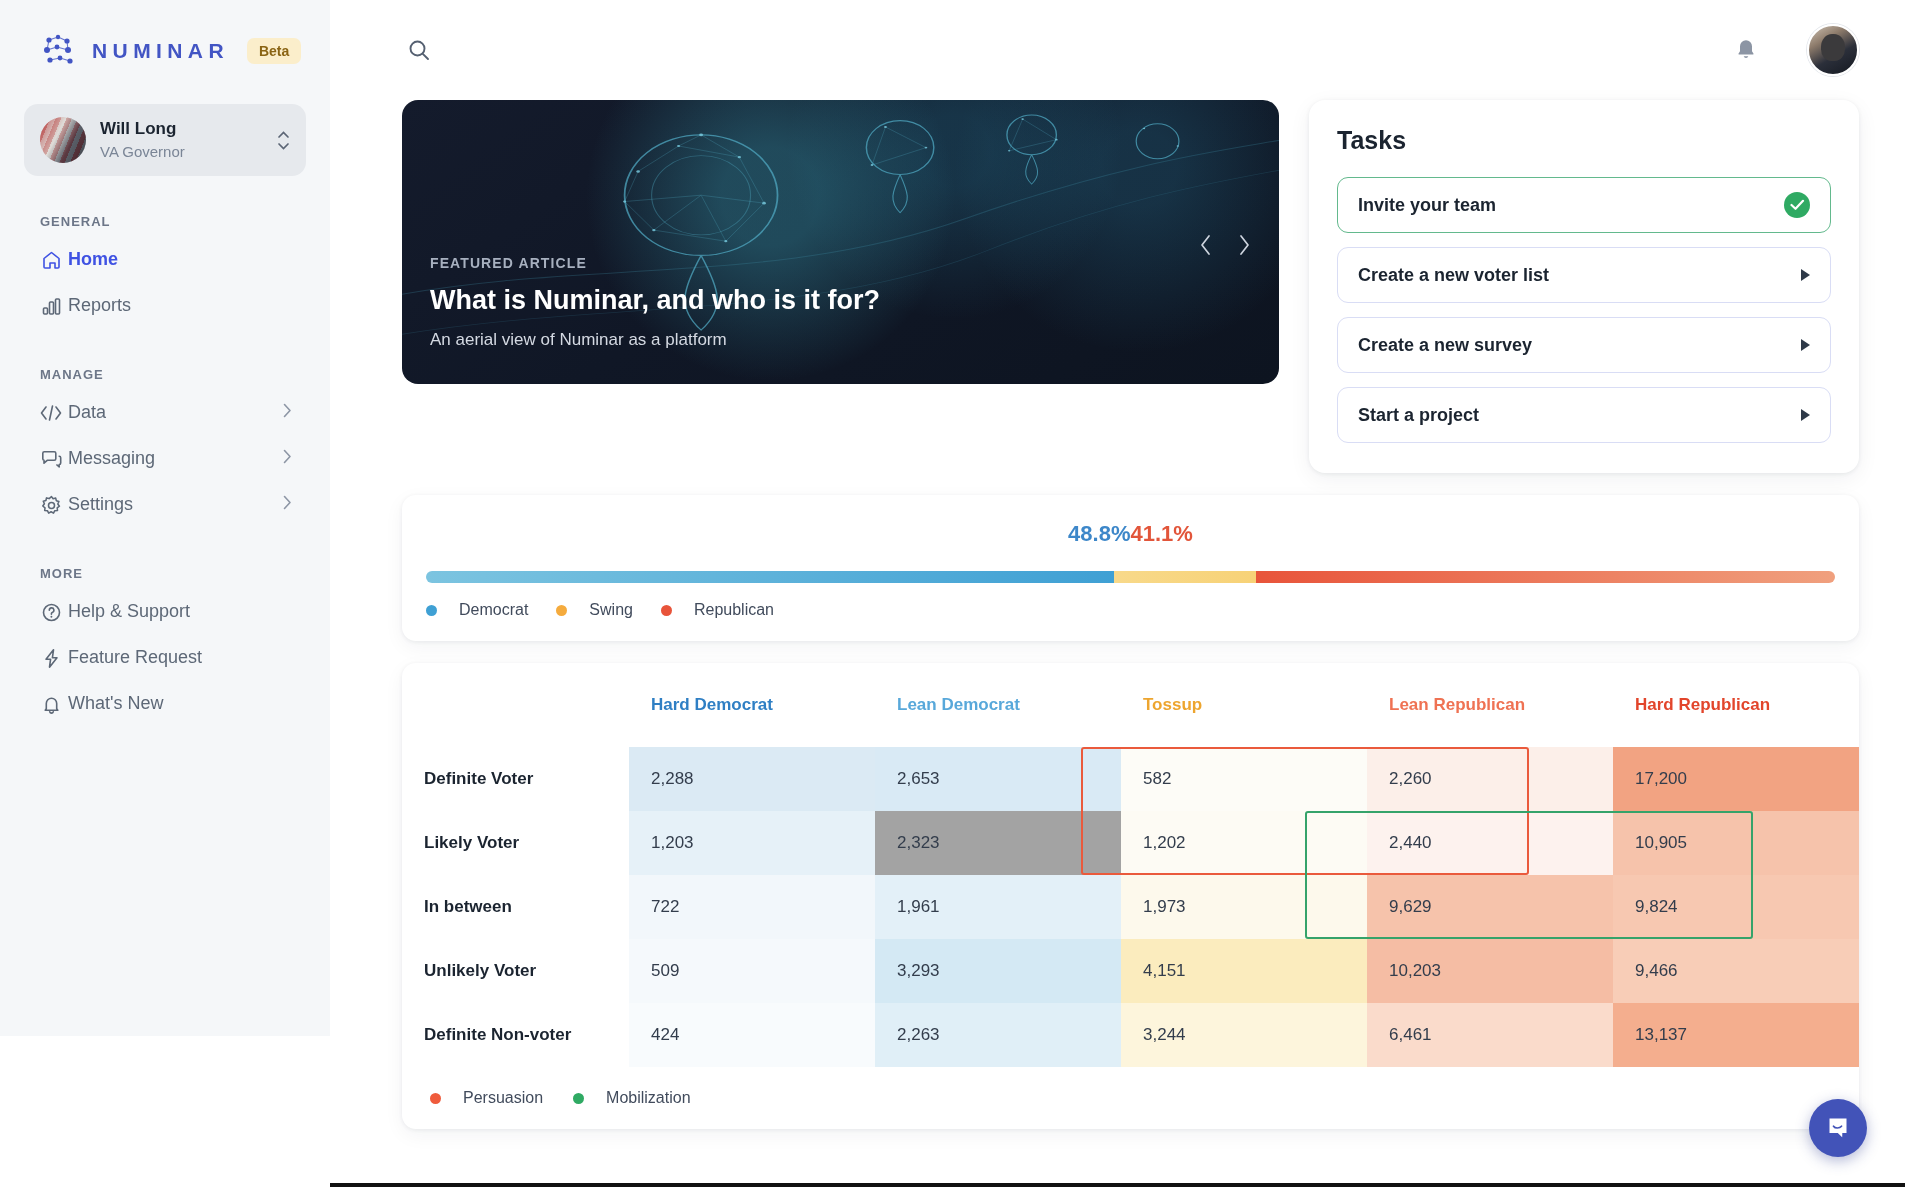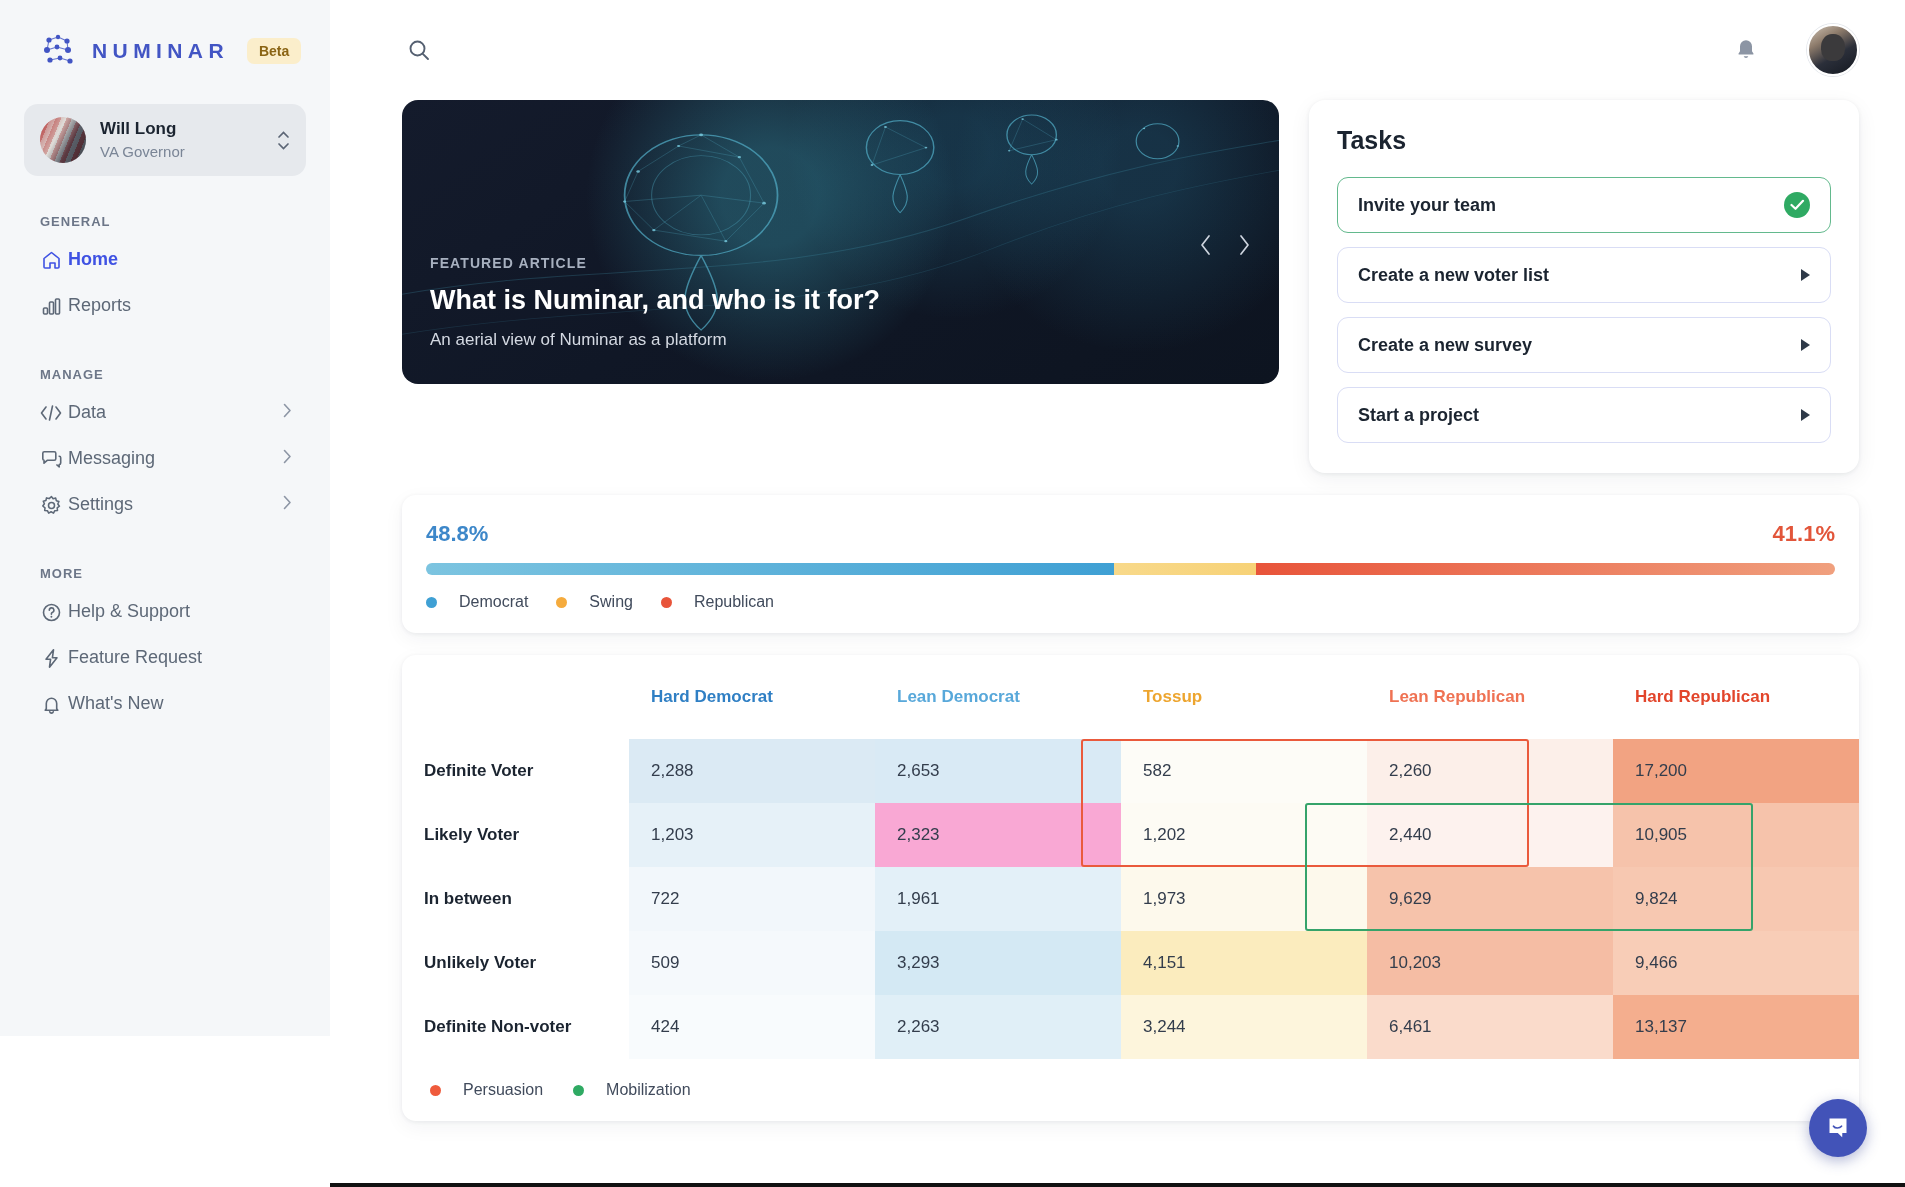--- a/index.html
+++ b/index.html
@@ -114,21 +114,21 @@
   .task-label { flex:1; font-size: 18px; font-weight: 700; color:#1b2430; }
   .check-circle { width: 26px; height: 26px; border-radius: 50%; background:#2faa63; display:flex; align-items:center; justify-content:center; }
   .play-tri { width:0;height:0;border-left:9px solid #2e3948;border-top:6px solid transparent;border-bottom:6px solid transparent; }
 
   
   .pct-card {
     margin-top: 22px; background:#fff; border-radius: 14px;
     box-shadow: 0 1px 4px rgba(23,33,51,.07), 0 6px 20px rgba(23,33,51,.05);
     padding: 26px 24px 22px;
   }
-  .pct-head { display:flex; justify-content:space-between; align-items:center; margin-bottom: 16px; }
+  .pct-head { display:flex; justify-content:center; align-items:center; margin-bottom: 24px; }
   .pct-left { font-size: 22px; font-weight: 700; color:#3d87c9; }
   .pct-right { font-size: 22px; font-weight: 700; color:#e2553a; }
   .pct-bar { height: 12px; border-radius: 7px; overflow:hidden; display:flex; }
   .seg-dem { background: linear-gradient(90deg,#7cc4e0 0%, #3fa0d4 100%); }
   .seg-swing { background: linear-gradient(90deg,#f8d98a 0%, #f7d277 100%); }
   .seg-rep { background: linear-gradient(90deg,#e8543a 0%, #f0a07e 100%); }
   .pct-legend { display:flex; gap: 28px; margin-top: 18px; }
   .lg { display:flex; align-items:center; gap:22px; font-size: 16px; color:#414b5c; }
   .dot { width: 11px; height: 11px; border-radius:50%; }
 
@@ -454,21 +454,21 @@
               <td class="rowhead">Definite Voter</td>
               <td class="val" style="background:#dbeaf4">2,288</td>
               <td class="val" style="background:#d9eaf5">2,653</td>
               <td class="val" style="background:#fdfcf7">582</td>
               <td class="val" style="background:#fcefe9">2,260</td>
               <td class="val" style="background:#f2a382">17,200</td>
             </tr>
             <tr>
               <td class="rowhead">Likely Voter</td>
               <td class="val" style="background:#e6f1f8">1,203</td>
-              <td class="val" style="background:#f9a8d4">2,323</td>
+              <td class="val" style="background:#a3a3a3">2,323</td>
               <td class="val" style="background:#fdfbf4">1,202</td>
               <td class="val" style="background:#fdf2ee">2,440</td>
               <td class="val" style="background:#f6c3ab">10,905</td>
             </tr>
             <tr>
               <td class="rowhead">In between</td>
               <td class="val" style="background:#f2f7fb">722</td>
               <td class="val" style="background:#e3f0f8">1,961</td>
               <td class="val" style="background:#fdf9ec">1,973</td>
               <td class="val" style="background:#f6c3ab">9,629</td>

